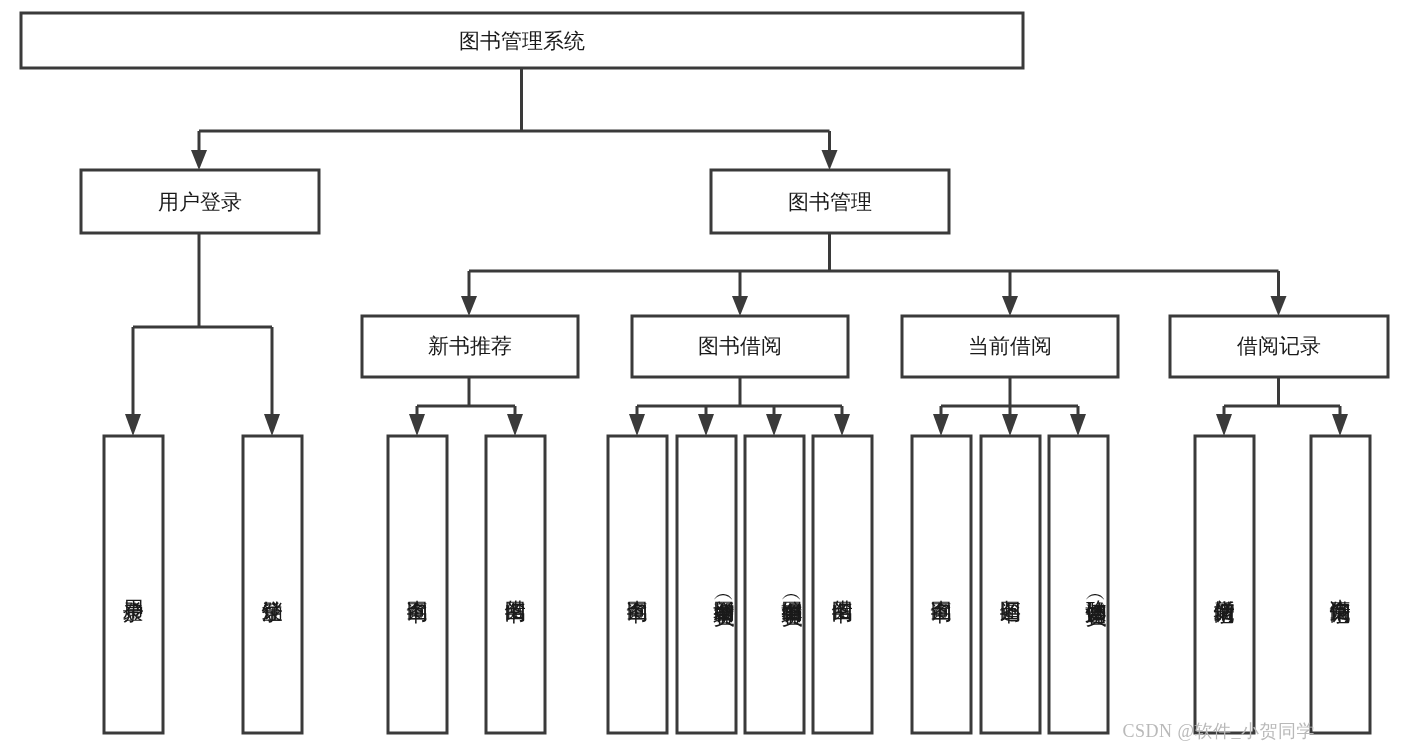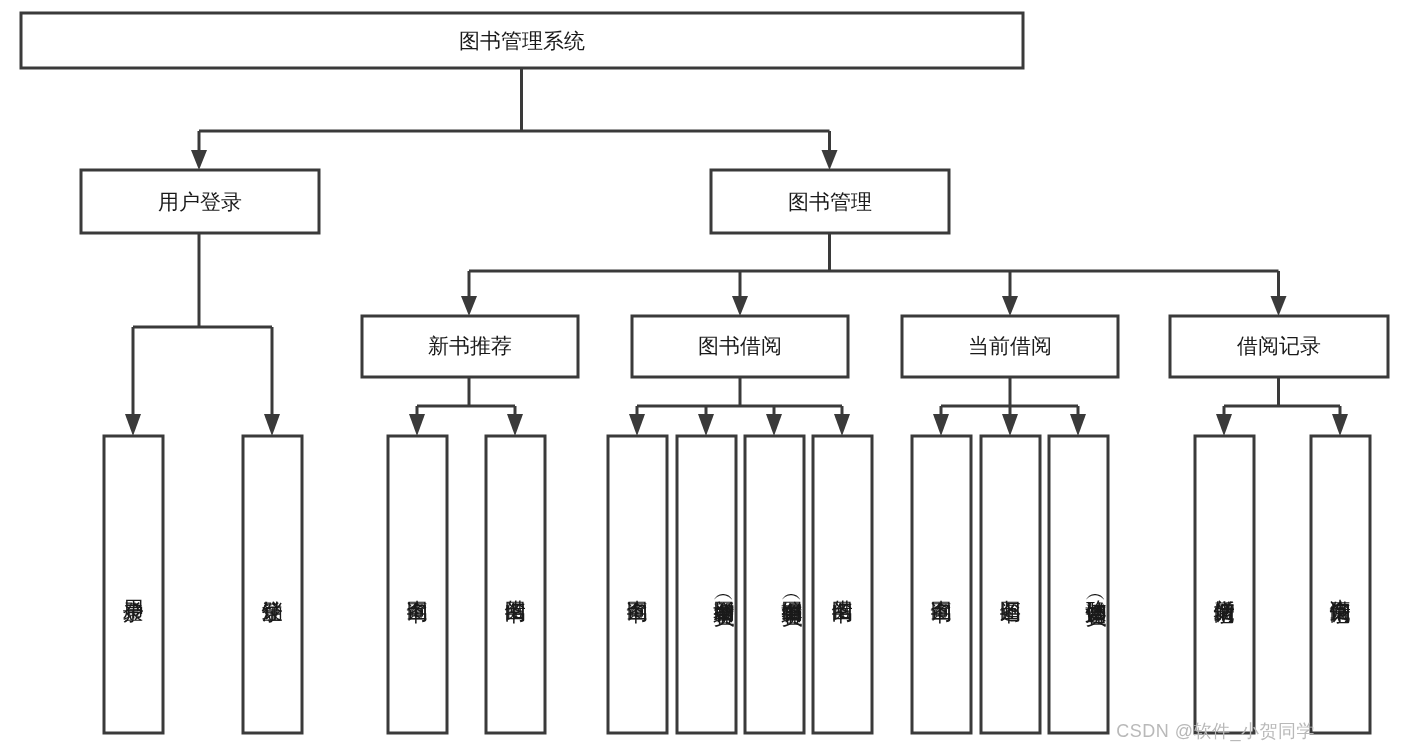--- a/index.html
+++ b/index.html
@@ -64,21 +64,21 @@
     pointer-events: none;
     box-sizing: border-box;
   }
   .leaf-label.centered {
     align-items: center;
   }
   #watermark {
     position: absolute;
     right: 8px;
     bottom: 4px;
-    font-family: Liberation Sans, sans-serif;
+    font-family: Liberation Serif, serif;
     font-size: 18px;
     color: #b9b9b9;
     letter-spacing: 0.5px;
     white-space: nowrap;
   }
 </style>
 </head>
 <body>
 
 <div id="diagram-root">

